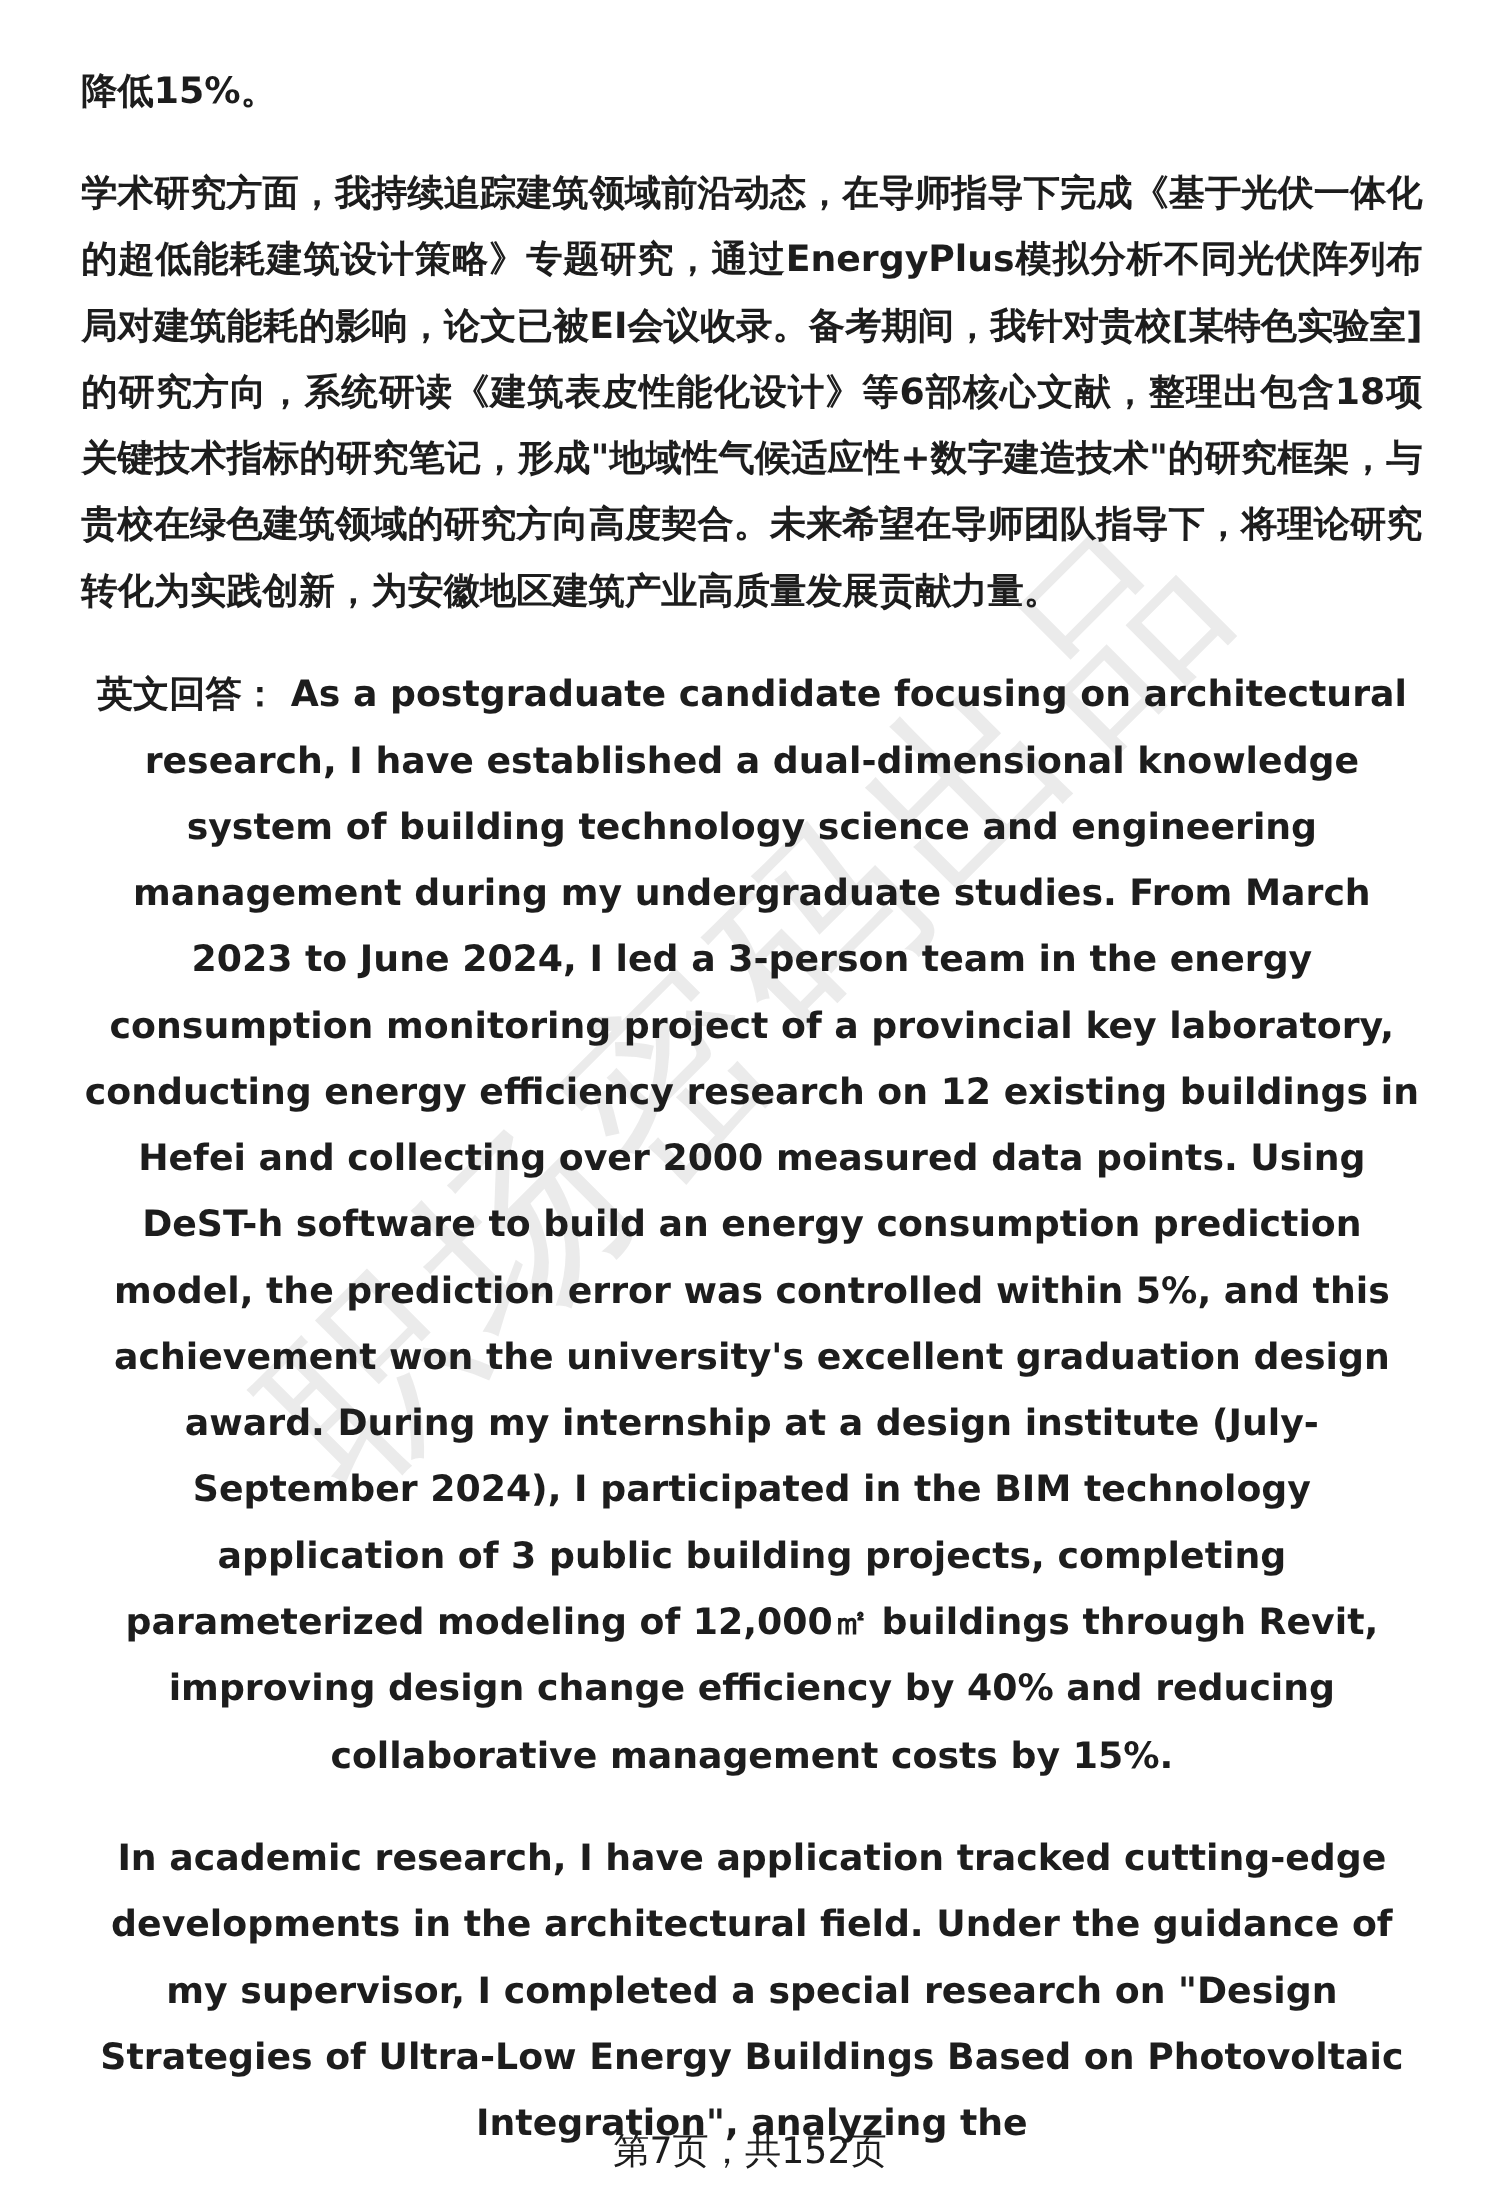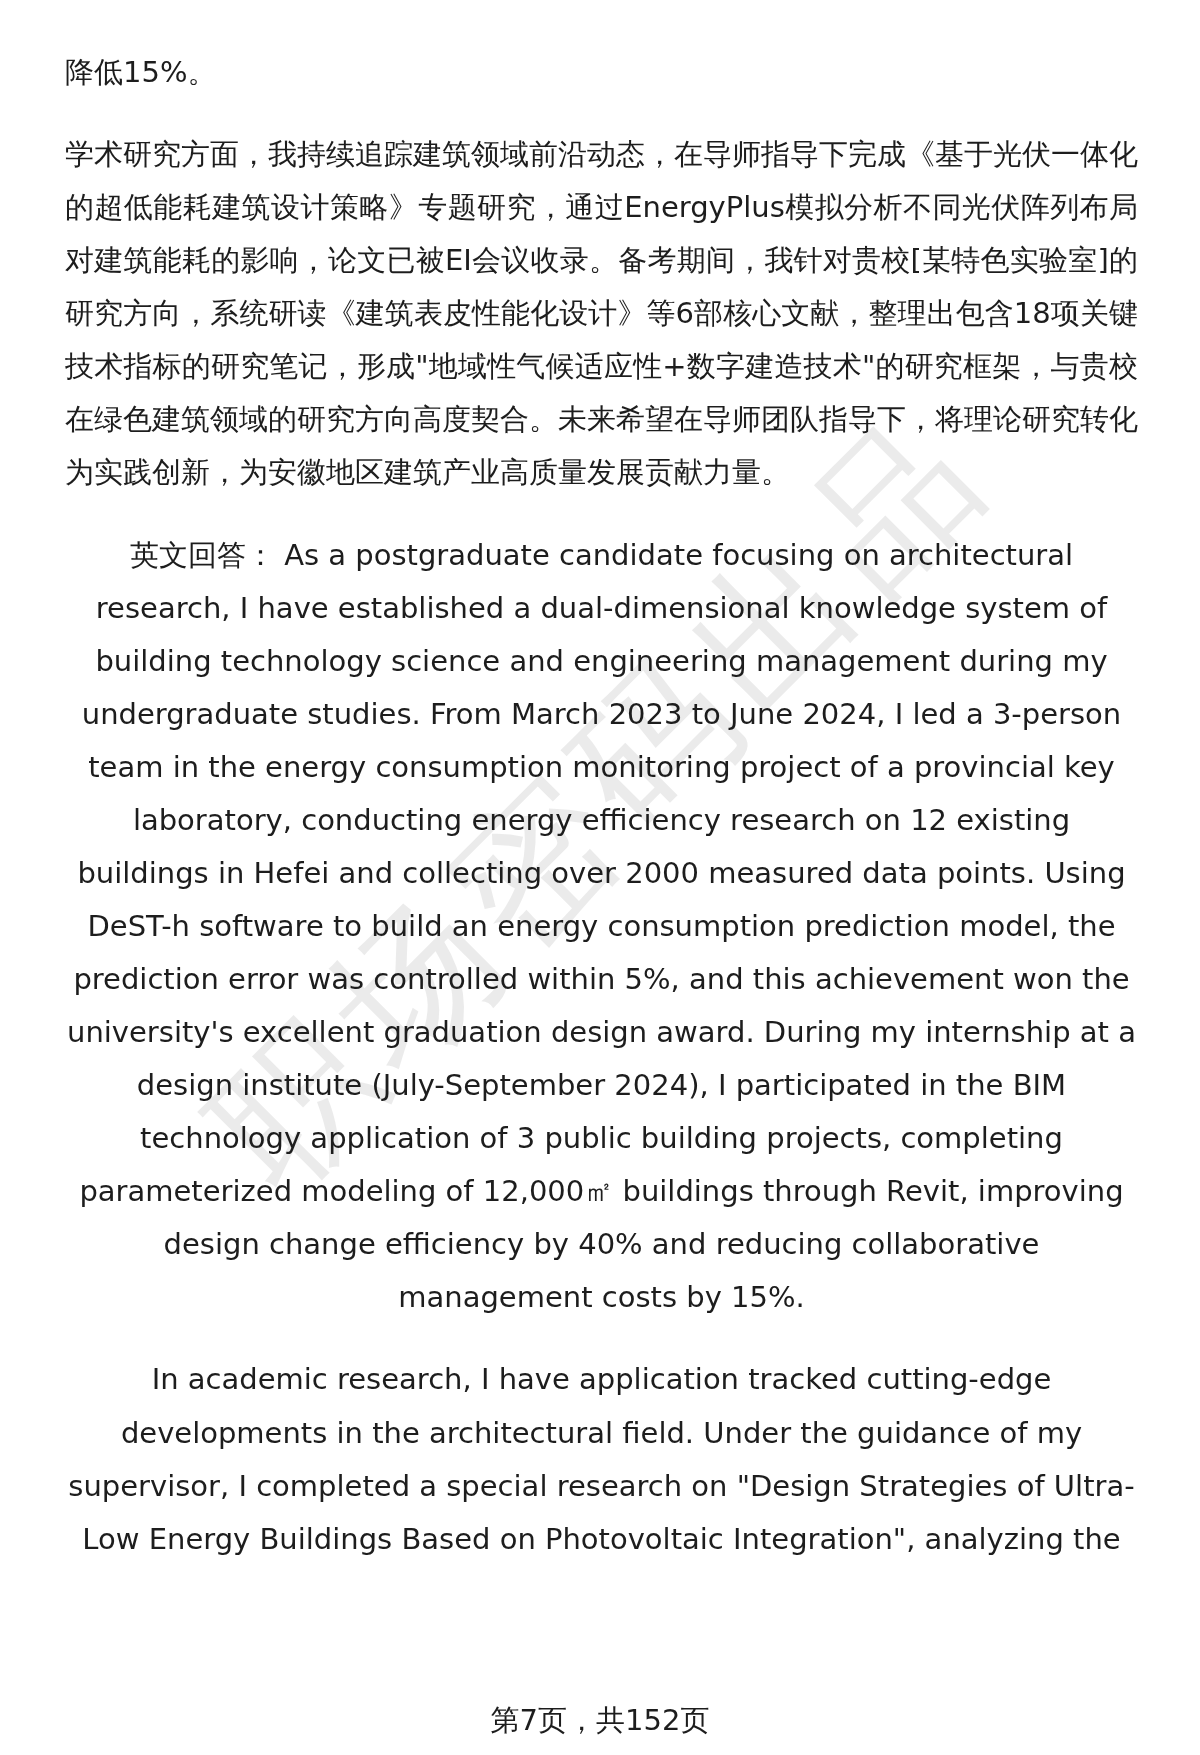--- a/index.html
+++ b/index.html
@@ -43,20 +43,21 @@
     top: 46px;
     z-index: 2;
     font-size: 29px;
     line-height: 1.83;
   }
   .para {
     margin: 0 0 29px 0;
     text-align: justify;
     text-justify: inter-ideograph;
     word-break: break-word;
+    font-weight: bold;
   }
   .para.en {
     text-align: center;
   }
   .footer {
     position: absolute;
     left: 0;
     right: 0;
     bottom: 14px;
     text-align: center;

